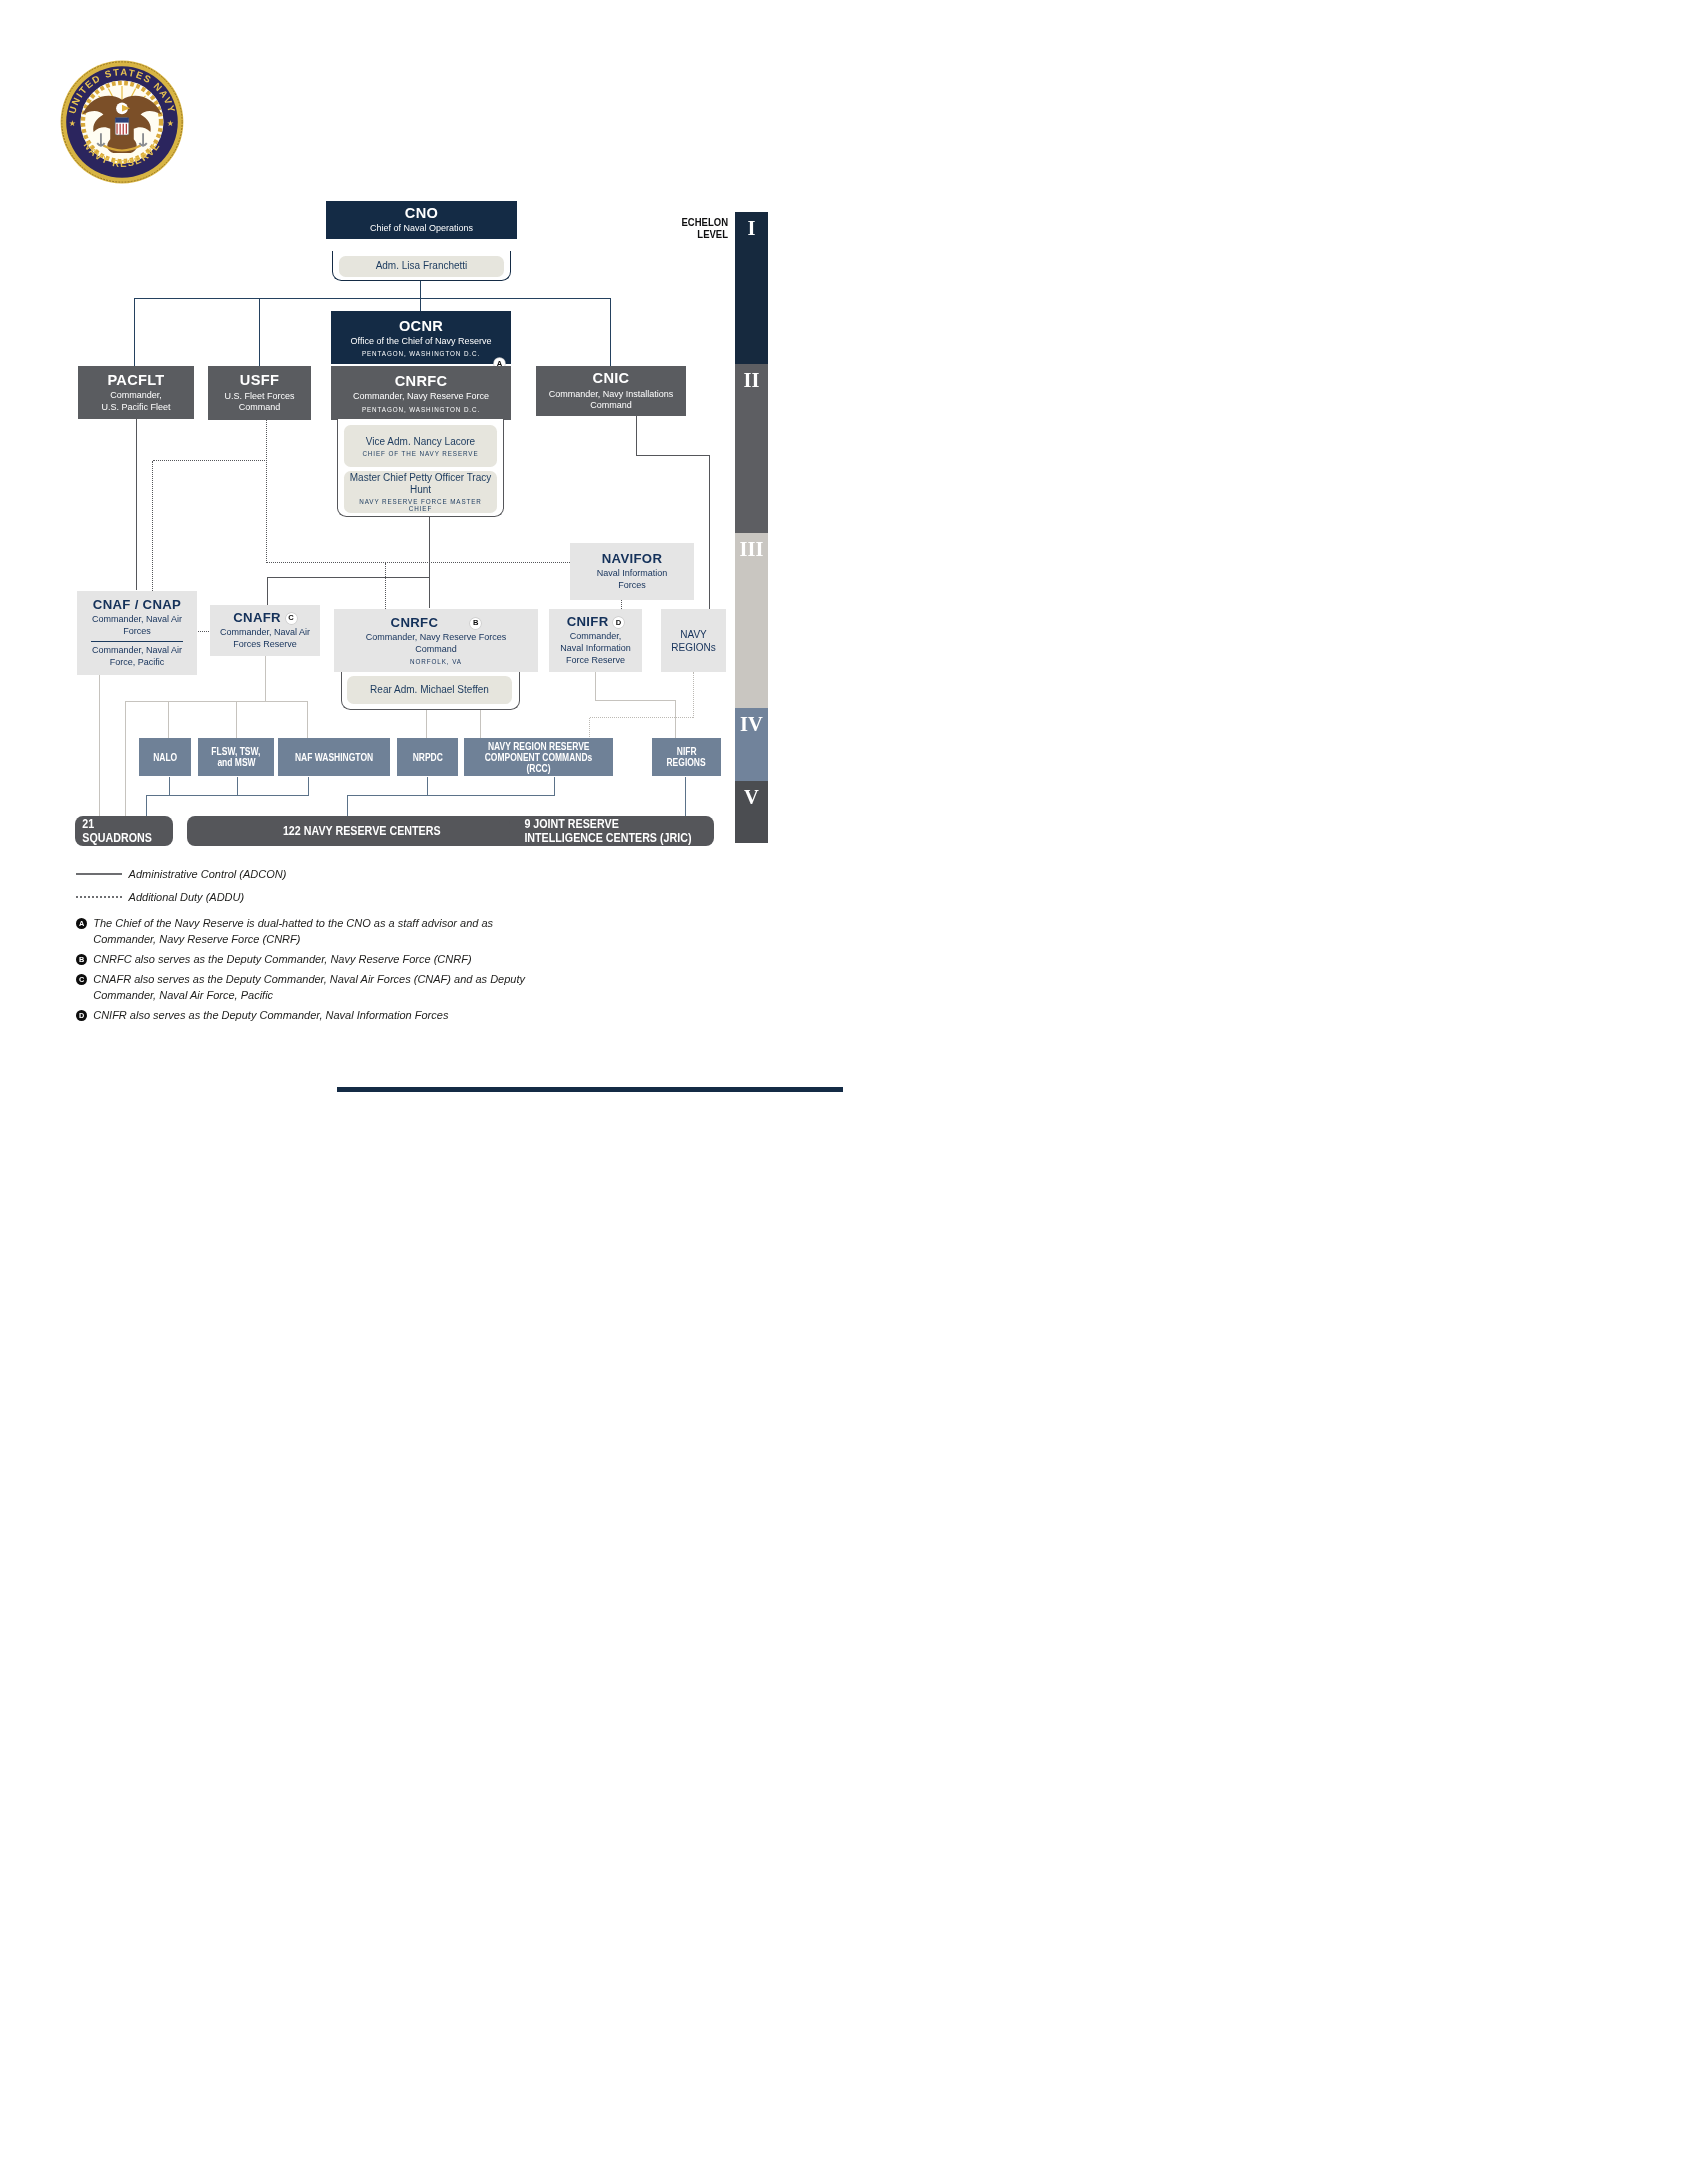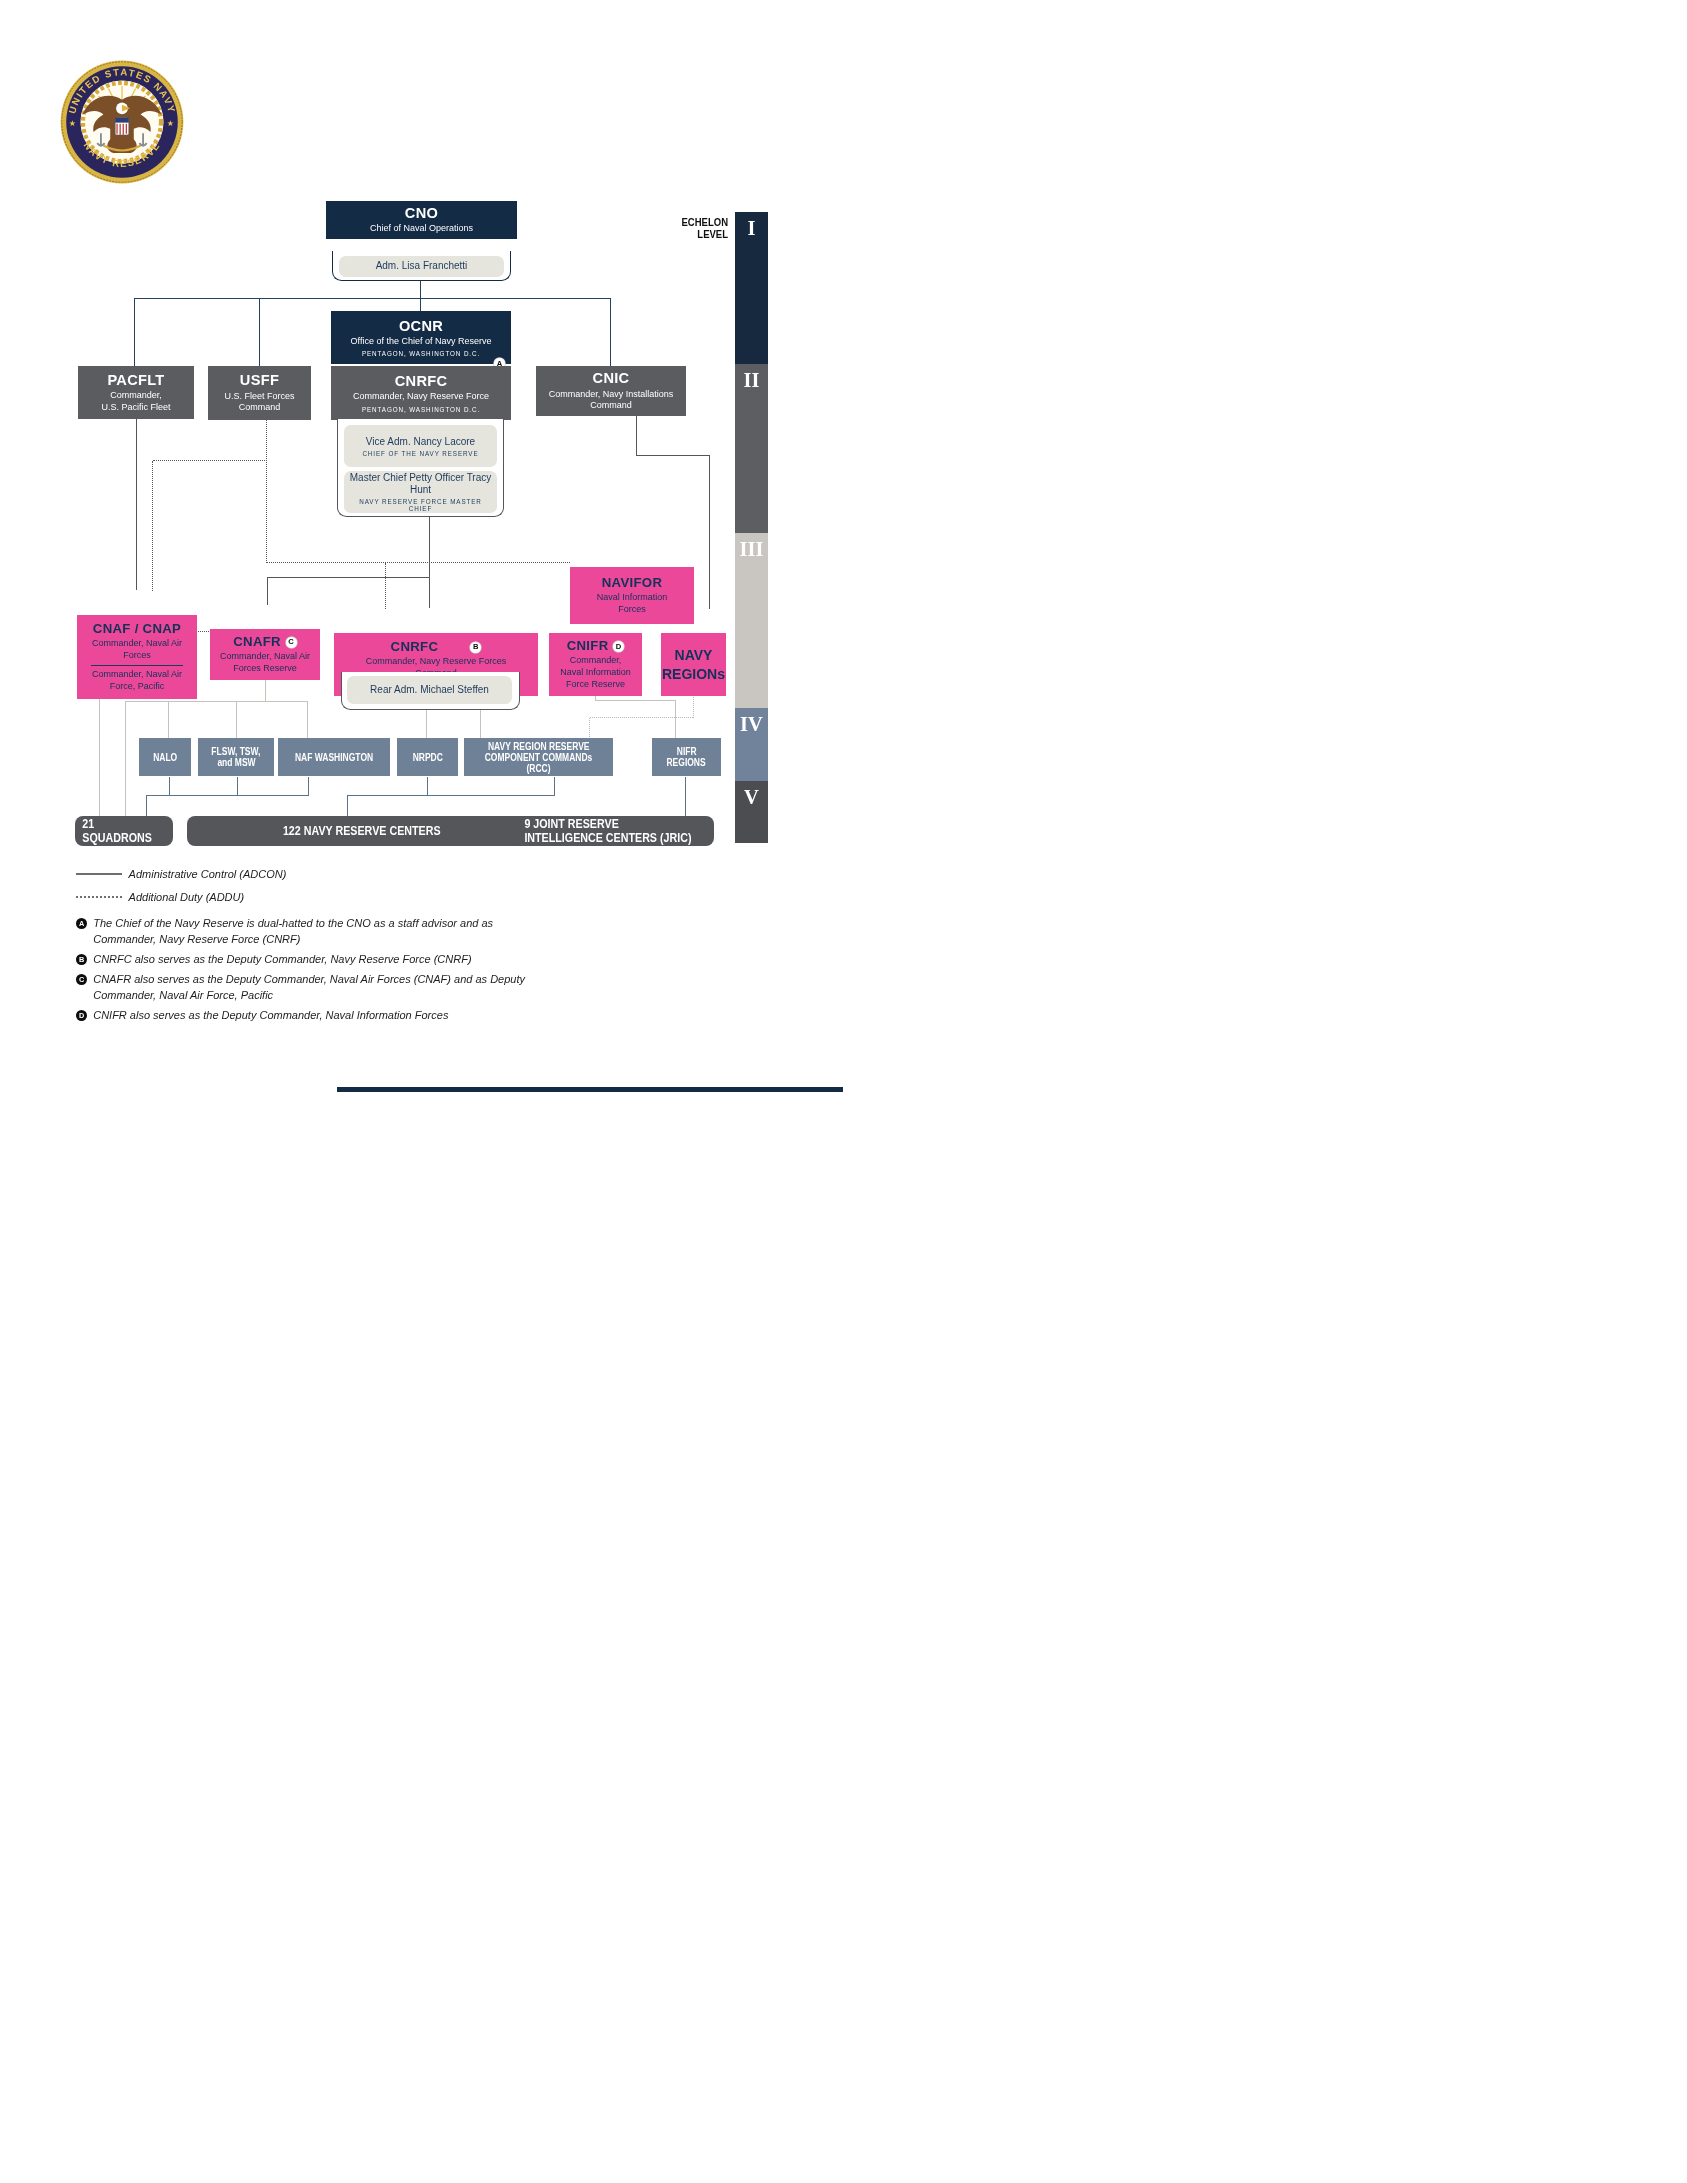--- a/index.html
+++ b/index.html
@@ -10,21 +10,21 @@
   .title .tline{display:block;transform:scaleX(.8);transform-origin:left center;white-space:nowrap;}
   
   .ech-label{position:absolute;left:635px;top:216px;width:93px;text-align:right;color:#0f0f10;font-weight:800;font-size:11.2px;line-height:1.1;}
   .ech-label span{display:block;transform:scaleX(.85);transform-origin:right center;}
   .ech-bar{position:absolute;left:735px;top:212px;width:33px;}
   .ech-seg{width:33px;color:#fff;text-align:center;font-family:"Liberation Serif",serif;font-weight:bold;font-size:20.5px;padding-top:5.3px;box-sizing:border-box;}
   
   .box{position:absolute;box-sizing:border-box;display:flex;flex-direction:column;justify-content:center;align-items:center;text-align:center;padding:2.6px 4px;}
   .navy{background:#142b45;color:#fff;}
   .gray{background:#5a5c60;color:#fff;}
-  .lgray{background:#ec4899;color:#14315a;margin-top:24px;}
+  .lgray{background:#e5e5e5;color:#14315a;}
   .bluebox{background:#6f8197;color:#fff;}
   .acr{font-weight:bold;font-size:14.6px;letter-spacing:0.3px;line-height:1.1;}
   .acr.m{font-size:13.2px;}
   .sub{font-size:9px;line-height:1.28;margin-top:2px;}
   .loc{font-size:6.3px;letter-spacing:0.9px;margin-top:3.3px;}
   .cond{display:inline-block;transform:scaleX(.85);transform-origin:center center;max-width:118%;}
   
   .holder{position:absolute;box-sizing:border-box;border:1.3px solid #142b45;border-top:none;border-radius:0 0 9.3px 9.3px;background:#fff;}
   .holder.grayb{border-color:#55565a;}
   .pill{position:absolute;box-sizing:border-box;background:#e6e5dd;border-radius:6.6px;color:#1b3a5e;display:flex;flex-direction:column;justify-content:center;align-items:center;text-align:center;padding:2.6px 5.3px;}
@@ -240,21 +240,21 @@
   <div class="pill" style="left:347px;top:676px;width:165px;height:28px;">
     <div class="pname">Rear Adm. Michael Steffen</div>
   </div>
 
   <div class="box lgray" style="left:549px;top:609px;width:93px;height:63px;">
     <div class="acr m"><span>CNIFR</span><span class="badge inl">D</span></div>
     <div class="sub" style="max-width:76px;">Commander, Naval Information Force Reserve</div>
   </div>
 
   <div class="box lgray" style="left:661px;top:609px;width:65px;height:63px;">
-    <div style="font-weight:bold;font-size:14px;line-height:1.3;">NAVY REGIONs</div>
+    <div style="font-weight:normal;font-size:10px;line-height:1.3;">NAVY REGIONs</div>
   </div>
 
   <div class="box bluebox" style="left:139px;top:738px;width:52px;height:38px;">
     <span class="cond" style="font-weight:bold;font-size:10px;">NALO</span>
   </div>
   <div class="box bluebox" style="left:198px;top:738px;width:76px;height:38px;">
     <span class="cond" style="font-weight:bold;font-size:10px;">FLSW, TSW,</span>
     <span class="cond" style="font-weight:bold;font-size:10px;">and MSW</span>
   </div>
   <div class="box bluebox" style="left:278px;top:738px;width:112px;height:38px;">

